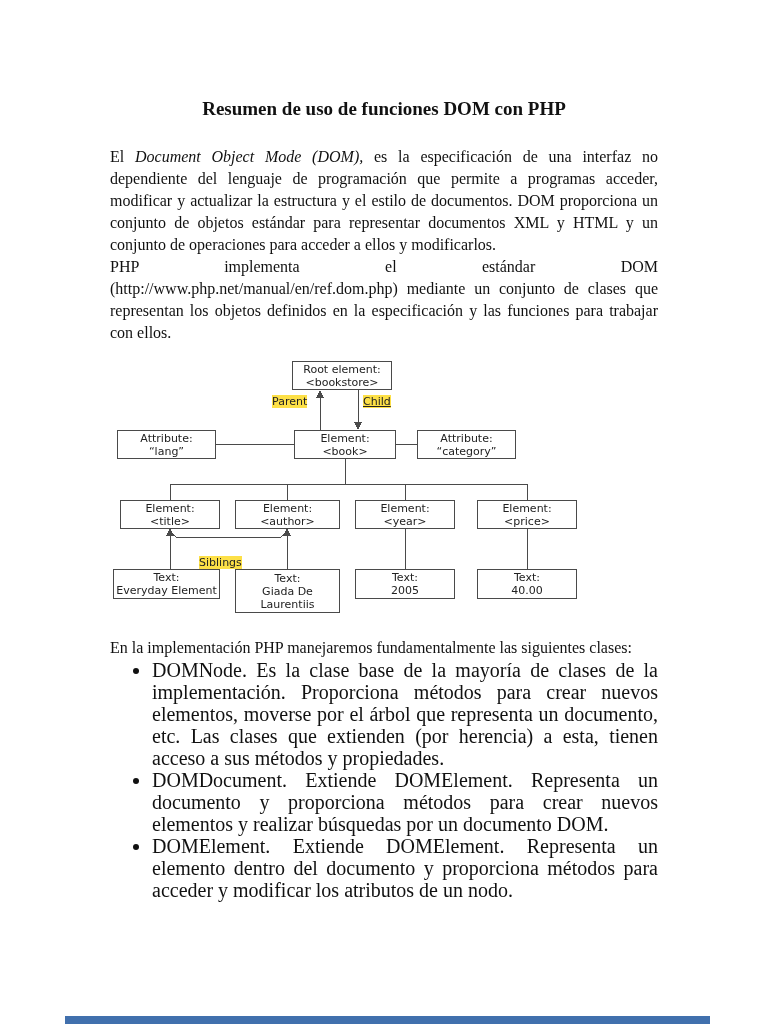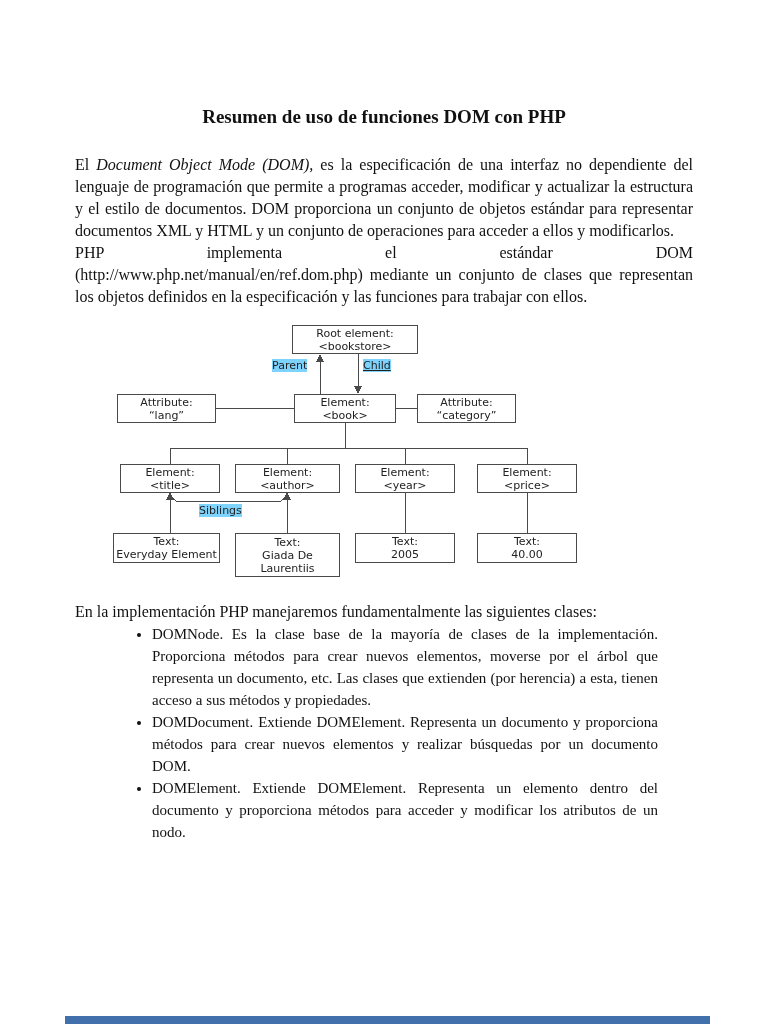--- a/index.html
+++ b/index.html
@@ -6,39 +6,39 @@
   .page {
     position: relative;
     width: 768px;
     height: 1024px;
     background: #ffffff;
     font-family: "Liberation Serif", serif;
     color: #111111;
     overflow: hidden;
   }
   .doc-title {
-    margin: 16px;
+    margin: 8px;
     padding-top: 90px;
     text-align: center;
     font-size: 19px;
     font-weight: bold;
   }
   .para {
-    margin: 0 75px;
+    margin: 0 110px;
     font-size: 16px;
     line-height: 22px;
     text-align: justify;
   }
   .para.first { margin-top: 26px; }
   .force-last { text-align-last: justify; }
   .classes-para { margin-top: 18px; }
   ul.classes {
     margin: 0 110px;
     padding-left: 42px;
-    font-size: 15px;
+    font-size: 20px;
     line-height: 22px;
   }
   ul.classes li { text-align: justify; }
 
   .diagram {
     position: relative;
     height: 265px;
     margin-top: 10px;
     font-family: "DejaVu Sans", sans-serif;
   }
@@ -53,21 +53,21 @@
     text-align: center;
     display: flex;
     flex-direction: column;
     justify-content: center;
     color: #222222;
   }
   .dlabel {
     position: absolute;
     font-size: 11px;
     color: #222222;
-    background: #7dd3fc;
+    background: #fde047;
   }
   .bottom-bar {
     position: absolute;
     left: 65px;
     bottom: 0;
     width: 645px;
     height: 8px;
     background: #4170ad;
   }
 </style>
@@ -107,23 +107,23 @@
       <g fill="#4a4a4a" stroke="none">
         <polygon points="316,44 320,36 324,44"></polygon>
         <polygon points="354,68 358,76 362,68"></polygon>
         <polygon points="166,182 170,174 174,182"></polygon>
         <polygon points="283,182 287,174 291,182"></polygon>
       </g>
     </svg>
 
     <div class="dlabel" style="left:272px; top:41px;">Parent</div>
     <div class="dlabel" style="left:363px; top:41px;text-decoration:underline;">Child</div>
-    <div class="dlabel" style="left:199px; top:186px;">Siblings</div>
+    <div class="dlabel" style="left:199px; top:202px;">Siblings</div>
 
-    <div class="dbox" style="left:292px; top:7px; width:126px; height:29px;">
+    <div class="dbox" style="left:292px; top:7px; width:100px; height:29px;">
       <div>Root element:</div>
       <div>&lt;bookstore&gt;</div>
     </div>
 
     <div class="dbox" style="left:117px; top:76px; width:99px; height:29px;">
       <div>Attribute:</div>
       <div>“lang”</div>
     </div>
 
     <div class="dbox" style="left:294px; top:76px; width:102px; height:29px;">

